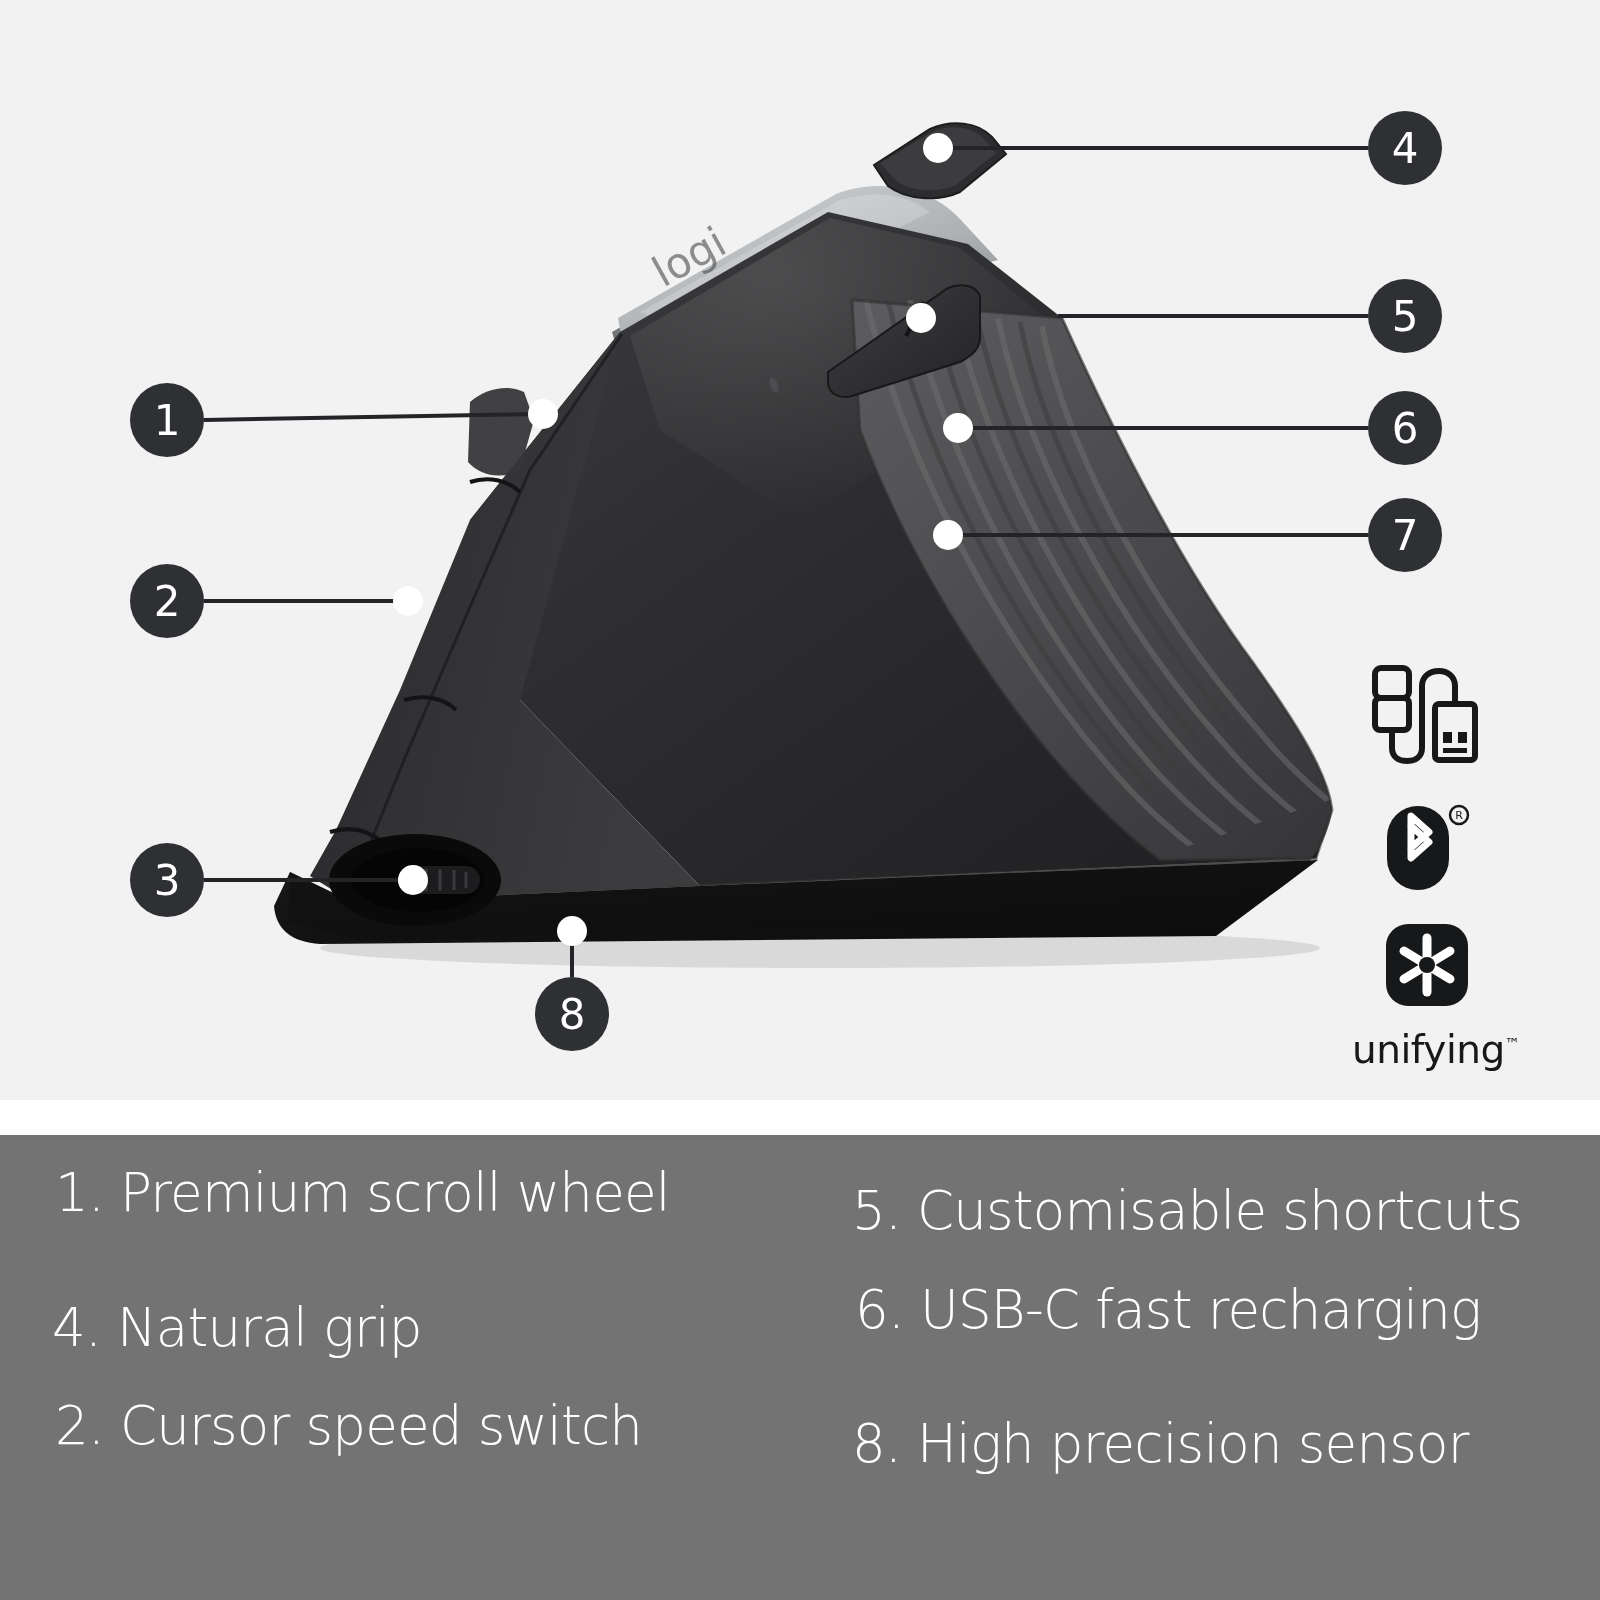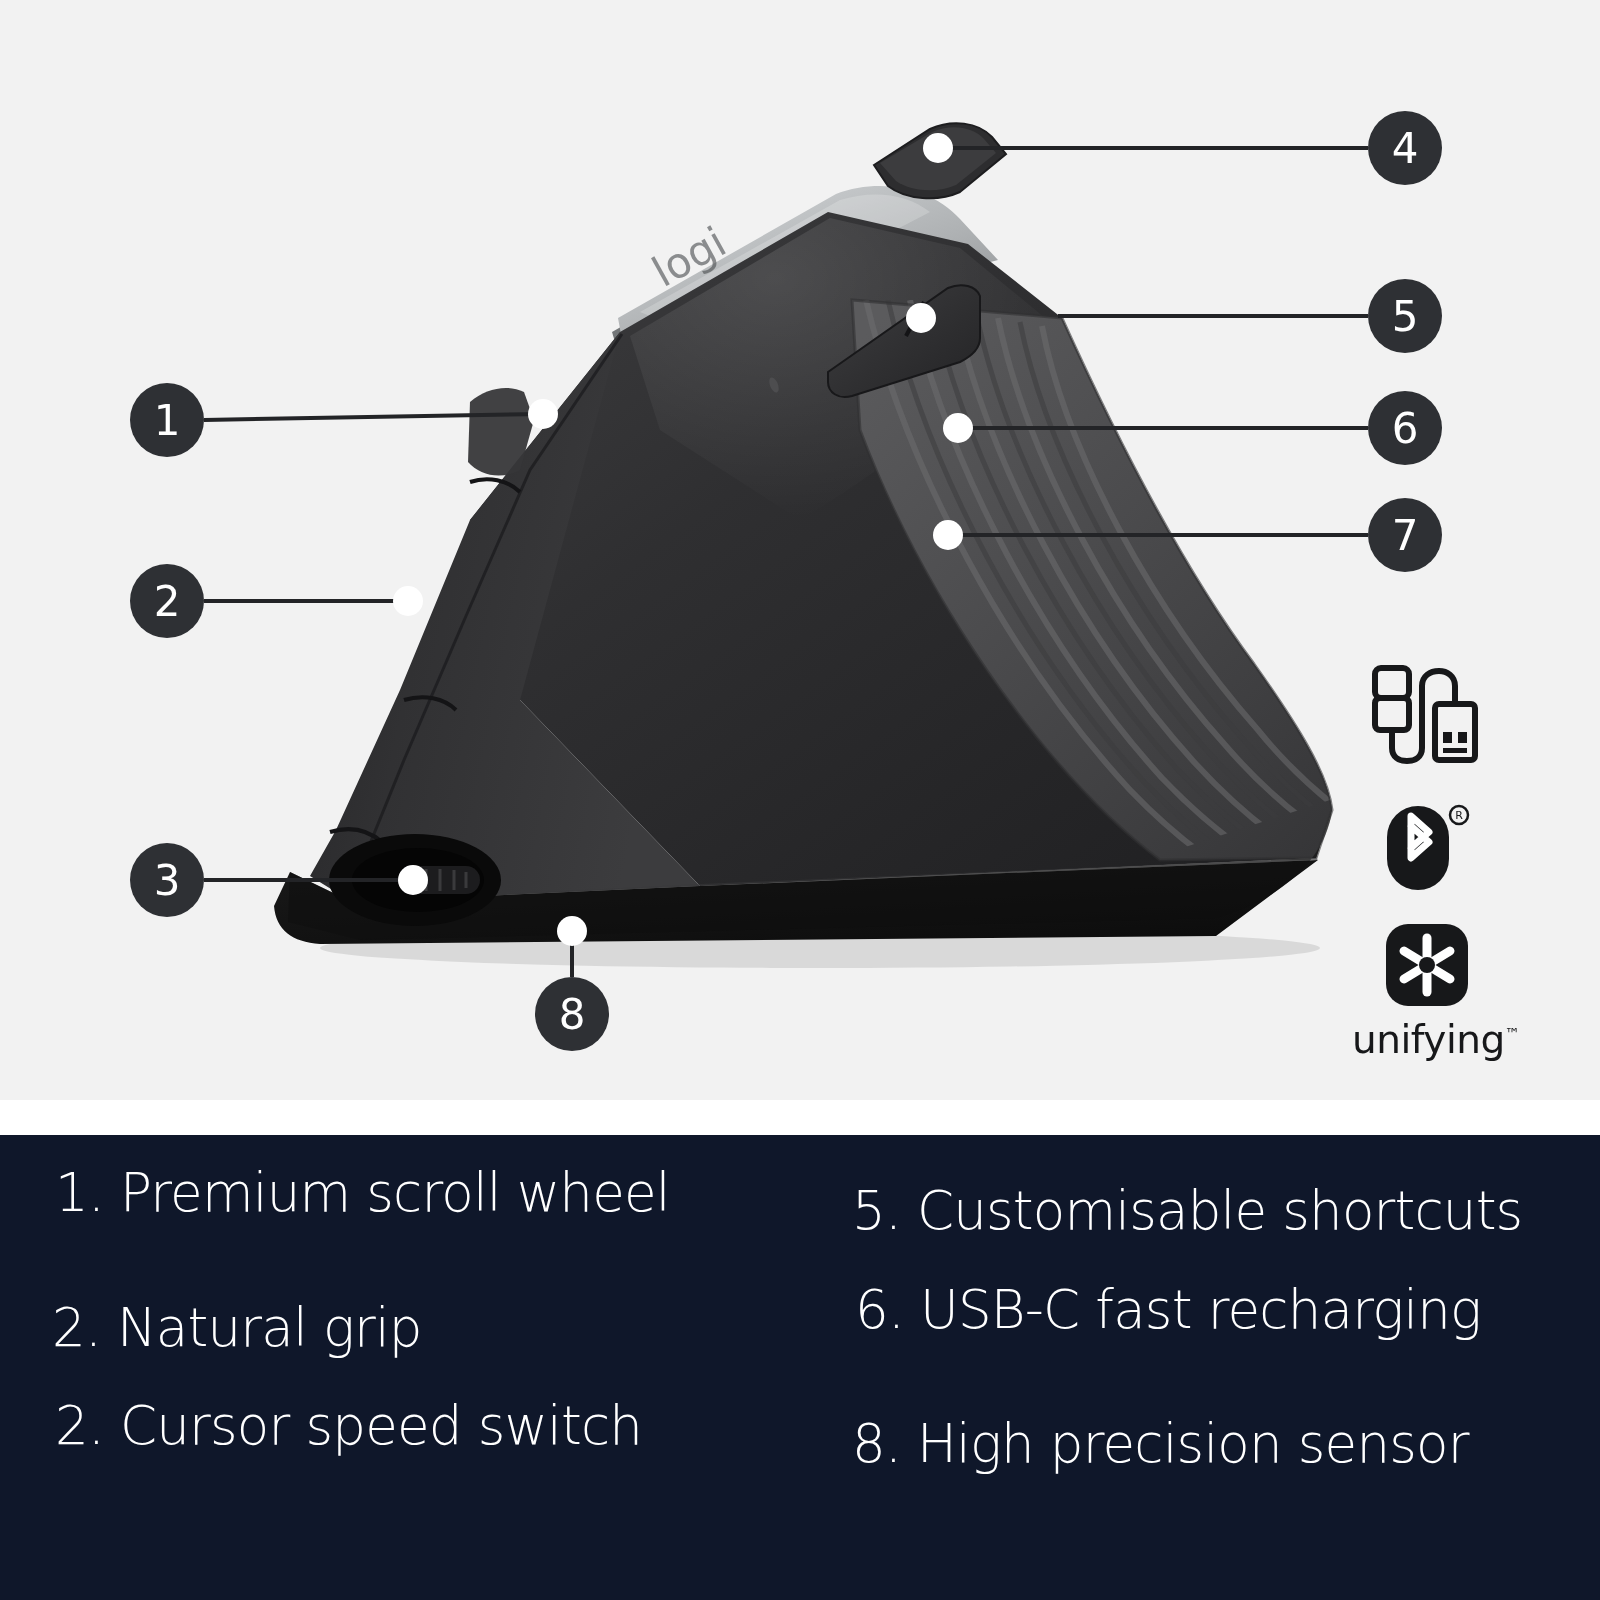--- a/index.html
+++ b/index.html
@@ -86,21 +86,21 @@
     letter-spacing: 0;
   }
 
   
   #legend {
     position: absolute;
     left: 0;
     top: 1135px;
     width: 1600px;
     height: 465px;
-    background: #0f172a;
+    background: #737373;
   }
   #legend-grid {
     position: absolute;
     left: 0;
     top: 0;
     width: 1600px;
     height: 465px;
     display: grid;
     grid-template-columns: 800px 800px;
     grid-template-rows: repeat(4, 1fr);
@@ -385,37 +385,37 @@
       <div class="icon-slot" id="slot-unif">
         <svg width="82" height="82" viewBox="0 0 82 82" xmlns="http://www.w3.org/2000/svg">
           <rect x="0" y="0" width="82" height="82" rx="22" fill="#17181a"></rect>
           <g stroke="#ffffff" stroke-width="9" stroke-linecap="round">
             <line x1="41" y1="14" x2="41" y2="68"></line>
             <line x1="18" y1="27" x2="64" y2="55"></line>
             <line x1="64" y1="27" x2="18" y2="55"></line>
           </g>
           <circle cx="41" cy="41" r="8" fill="#17181a"></circle>
         </svg>
-        <div style="margin-top:10px;">
+        <div style="margin-top:20px;">
           <span class="icon-label"><span>unifying</span><sup>™</sup></span>
         </div>
       </div>
 
     </div>
   </div>
 
   <div id="gap-strip"></div>
 
   <div id="legend">
     <div id="legend-grid">
 
       <div class="legend-item col-left">1. Premium scroll wheel</div>
       <div class="legend-item col-right">5. Customisable shortcuts</div>
 
-      <div class="legend-item col-right">2. Natural grip</div>
+      <div class="legend-item col-right">4. Natural grip</div>
 
       <div class="legend-item col-left">6. USB-C fast recharging</div>
 
       <div class="legend-item col-left">2. Cursor speed switch</div>
       <div class="legend-item col-right">8. High precision sensor</div>
 
     </div>
   </div>
 
 </div>

